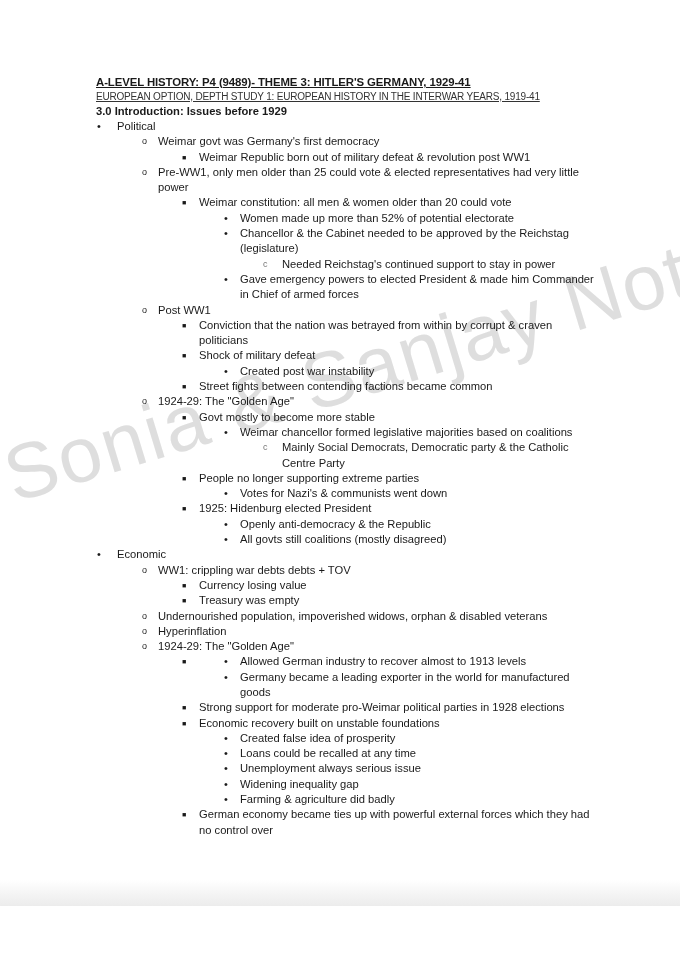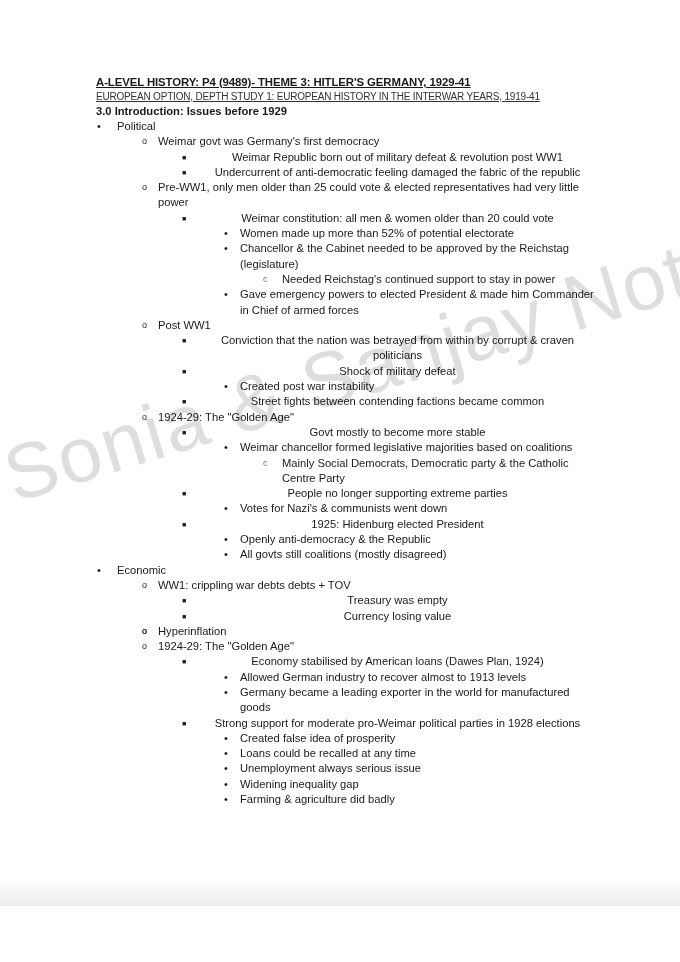--- a/index.html
+++ b/index.html
@@ -19,39 +19,38 @@
       pointer-events: none; z-index: 0;
     }
     .content { position: absolute; left: 96px; top: 75px; width: 500px; z-index: 1; font-size: 11.2px; line-height: 15.3px; }
     .title { font-weight: bold; text-decoration: underline; font-size: 11.4px; line-height: 14.5px; letter-spacing: -0.1px; }
     .subtitle { text-decoration: underline; font-size: 10px; line-height: 14.5px; letter-spacing: -0.2px; color: #333; }
     .intro { line-height: 15px; font-weight: bold; }
     .row { position: relative; }
     .marker { position: absolute; top: 0; font-size: 11px; }
     .l1 { padding-left: 21px; } .l1 > .marker { left: 1px; }
     .l2 { padding-left: 62px; } .l2 > .marker { left: 46px; font-size: 9px; }
-    .l3 { padding-left: 103px; text-align: center; } .l3 > .marker { left: 86px; font-size: 7px; }
+    .l3 { padding-left: 103px; } .l3 > .marker { left: 86px; font-size: 7px; }
     .l4 { padding-left: 144px; } .l4 > .marker { left: 128px; }
     .l5 { padding-left: 186px; } .l5 > .marker { left: 167px; font-size: 9px; color: #777; }
   </style>
 </head>
 <body>
 
 <div class="page">
   <div class="watermark">Sonia &amp; Sanjay Notes</div>
 
   <div class="content">
     <div class="title">A-LEVEL HISTORY: P4 (9489)- THEME 3: HITLER'S GERMANY, 1929-41</div>
     <div class="subtitle">EUROPEAN OPTION, DEPTH STUDY 1: EUROPEAN HISTORY IN THE INTERWAR YEARS, 1919-41</div>
     <div class="intro">3.0 Introduction: Issues before 1929</div>
     <div id="outline">
         <div class="row l1"><span class="marker">•</span><span>Political</span></div>
         <div class="row l2"><span class="marker">o</span><span>Weimar govt was Germany's first democracy</span></div>
         <div class="row l3"><span class="marker">■</span><span>Weimar Republic born out of military defeat &amp; revolution post WW1</span></div>
-        <div class="row l3"><span class="marker">■</span><span>Undercurrent of anti-democratic feeling damaged the fabric of the republic</span></div>
         <div class="row l2"><span class="marker">o</span><span>Pre-WW1, only men older than 25 could vote &amp; elected representatives had very little power</span></div>
         <div class="row l3"><span class="marker">■</span><span>Weimar constitution: all men &amp; women older than 20 could vote</span></div>
         <div class="row l4"><span class="marker">•</span><span>Women made up more than 52% of potential electorate</span></div>
         <div class="row l4"><span class="marker">•</span><span>Chancellor &amp; the Cabinet needed to be approved by the Reichstag (legislature)</span></div>
         <div class="row l5"><span class="marker">c</span><span>Needed Reichstag's continued support to stay in power</span></div>
         <div class="row l4"><span class="marker">•</span><span>Gave emergency powers to elected President &amp; made him Commander in Chief of armed forces</span></div>
         <div class="row l2"><span class="marker">o</span><span>Post WW1</span></div>
         <div class="row l3"><span class="marker">■</span><span>Conviction that the nation was betrayed from within by corrupt &amp; craven politicians</span></div>
         <div class="row l3"><span class="marker">■</span><span>Shock of military defeat</span></div>
         <div class="row l4"><span class="marker">•</span><span>Created post war instability</span></div>
@@ -60,32 +59,34 @@
         <div class="row l3"><span class="marker">■</span><span>Govt mostly to become more stable</span></div>
         <div class="row l4"><span class="marker">•</span><span>Weimar chancellor formed legislative majorities based on coalitions</span></div>
         <div class="row l5"><span class="marker">c</span><span>Mainly Social Democrats, Democratic party &amp; the Catholic Centre Party</span></div>
         <div class="row l3"><span class="marker">■</span><span>People no longer supporting extreme parties</span></div>
         <div class="row l4"><span class="marker">•</span><span>Votes for Nazi's &amp; communists went down</span></div>
         <div class="row l3"><span class="marker">■</span><span>1925: Hidenburg elected President</span></div>
         <div class="row l4"><span class="marker">•</span><span>Openly anti-democracy &amp; the Republic</span></div>
         <div class="row l4"><span class="marker">•</span><span>All govts still coalitions (mostly disagreed)</span></div>
         <div class="row l1"><span class="marker">•</span><span>Economic</span></div>
         <div class="row l2"><span class="marker">o</span><span>WW1: crippling war debts debts + TOV</span></div>
+        <div class="row l3"><span class="marker">■</span><span>Currency losing value</span></div>
         <div class="row l3"><span class="marker">■</span><span>Treasury was empty</span></div>
-        <div class="row l3"><span class="marker">■</span><span>Currency losing value</span></div>
-        <div class="row l2"><span class="marker">o</span></div>
+        <div class="row l2"><span class="marker">o</span><span>Undernourished population, impoverished widows, orphan &amp; disabled veterans</span></div>
         <div class="row l2"><span class="marker">o</span><span>Hyperinflation</span></div>
         <div class="row l2"><span class="marker">o</span><span>1924-29: The "Golden Age"</span></div>
-        <div class="row l3"><span class="marker">■</span><span>Economy stabilised by American loans (Dawes Plan, 1924)</span></div>
+        <div class="row l3"><span class="marker">■</span></div>
         <div class="row l4"><span class="marker">•</span><span>Allowed German industry to recover almost to 1913 levels</span></div>
         <div class="row l4"><span class="marker">•</span><span>Germany became a leading exporter in the world for manufactured goods</span></div>
         <div class="row l3"><span class="marker">■</span><span>Strong support for moderate pro-Weimar political parties in 1928 elections</span></div>
+        <div class="row l3"><span class="marker">■</span><span>Economic recovery built on unstable foundations</span></div>
         <div class="row l4"><span class="marker">•</span><span>Created false idea of prosperity</span></div>
         <div class="row l4"><span class="marker">•</span><span>Loans could be recalled at any time</span></div>
         <div class="row l4"><span class="marker">•</span><span>Unemployment always serious issue</span></div>
         <div class="row l4"><span class="marker">•</span><span>Widening inequality gap</span></div>
         <div class="row l4"><span class="marker">•</span><span>Farming &amp; agriculture did badly</span></div>
+        <div class="row l3"><span class="marker">■</span><span>German economy became ties up with powerful external forces which they had no control over</span></div>
       </div>
   </div>
 
   <div class="shade"></div>
   <div class="below"></div>
 </div>
 
 </body></html>

